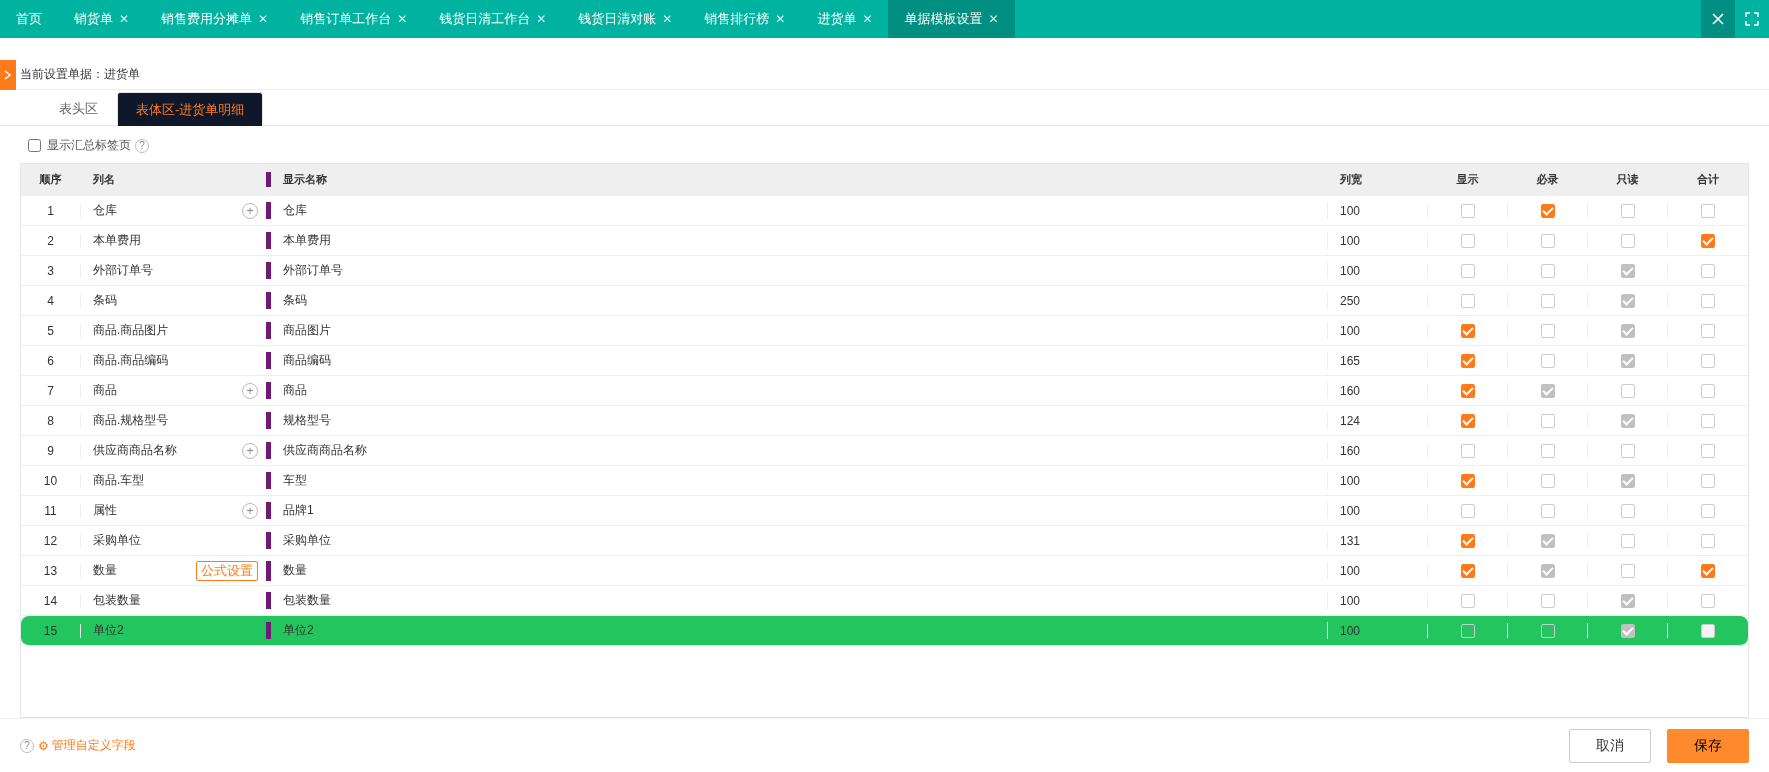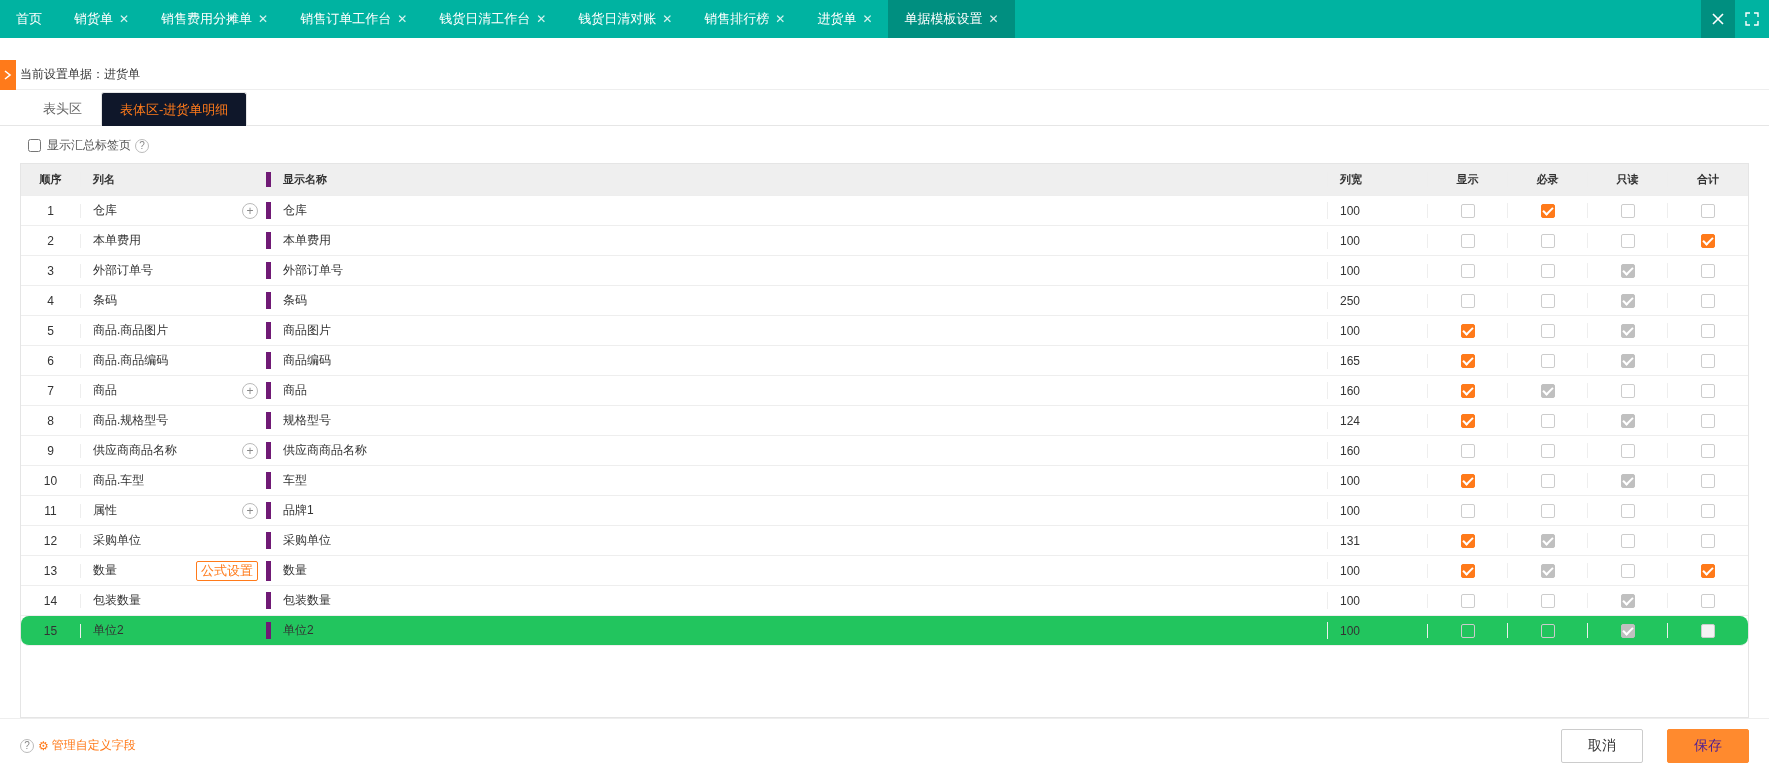--- a/index.html
+++ b/index.html
@@ -66,21 +66,21 @@
     justify-content: center;
     font-size: 11px;
     cursor: pointer;
   }
   .context-row .label { margin-left: 4px; }
 
   
   .subtabs {
     display: flex;
     align-items: flex-end;
-    padding: 0 24px;
+    padding: 0 40px;
     height: 36px;
     border-bottom: 1px solid #e6e6e6;
   }
   .subtabs .subtab {
     padding: 0 18px;
     height: 34px;
     line-height: 34px;
     font-size: 13px;
     color: #666;
     cursor: pointer;
@@ -212,35 +212,35 @@
     flex-shrink: 0;
   }
   .footer .manage-link {
     color: #ff7a1a;
     font-size: 12px;
     display: flex;
     align-items: center;
     cursor: pointer;
   }
   .footer .manage-link .help-icon{ margin-right:4px; margin-left:0;}
-  .footer .actions { margin-left: auto; display: flex; gap: 24px; }
+  .footer .actions { margin-left: auto; display: flex; gap: 16px; }
   .btn {
     height: 34px;
     padding: 0 26px;
     border: 1px solid #ccc;
     background: #fff;
     color: #333;
     border-radius: 2px;
     font-size: 14px;
     cursor: pointer;
   }
   .btn.primary {
     background: #ff8a2e;
     border-color: #ff8a2e;
-    color: #4c1d95;
+    color: #000000;
     text-align: right;
   }
   .gear-icon { font-size: 12px; margin-right: 3px; }
 </style>
 </head>
 <body>
 
 <div class="tabbar">
   <div id="tabs-mount" style="display: flex;">
       <div class="tab">

